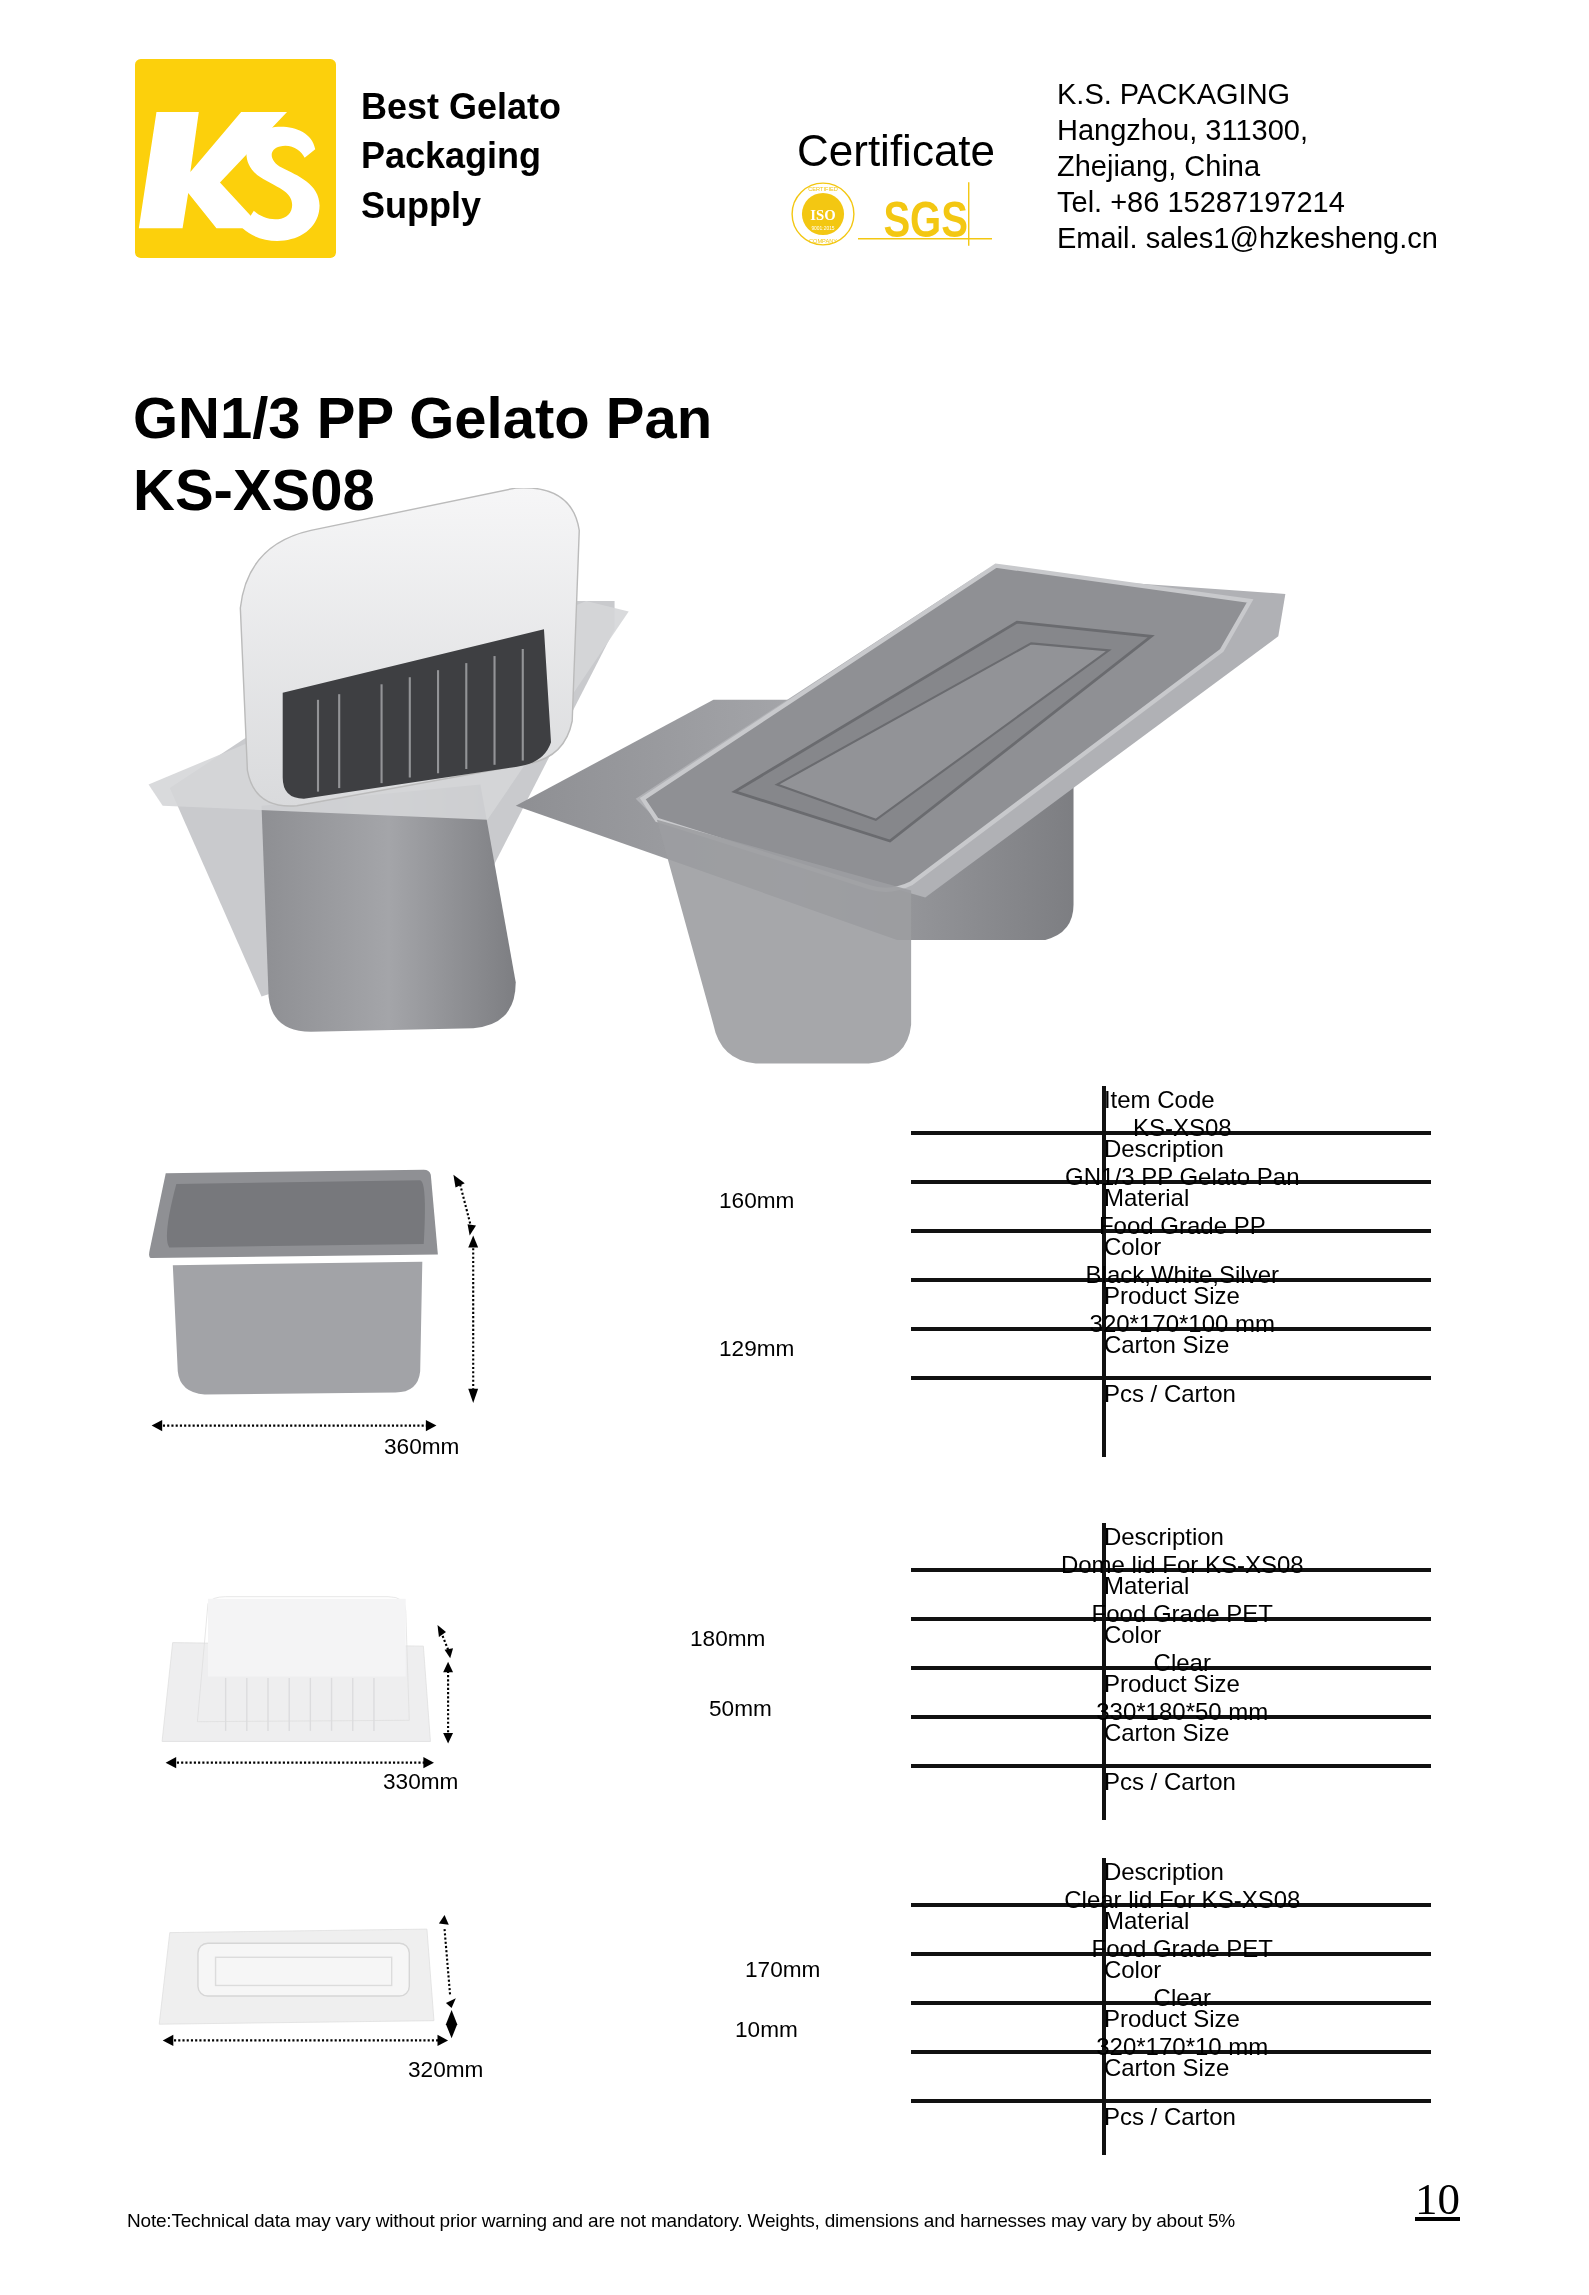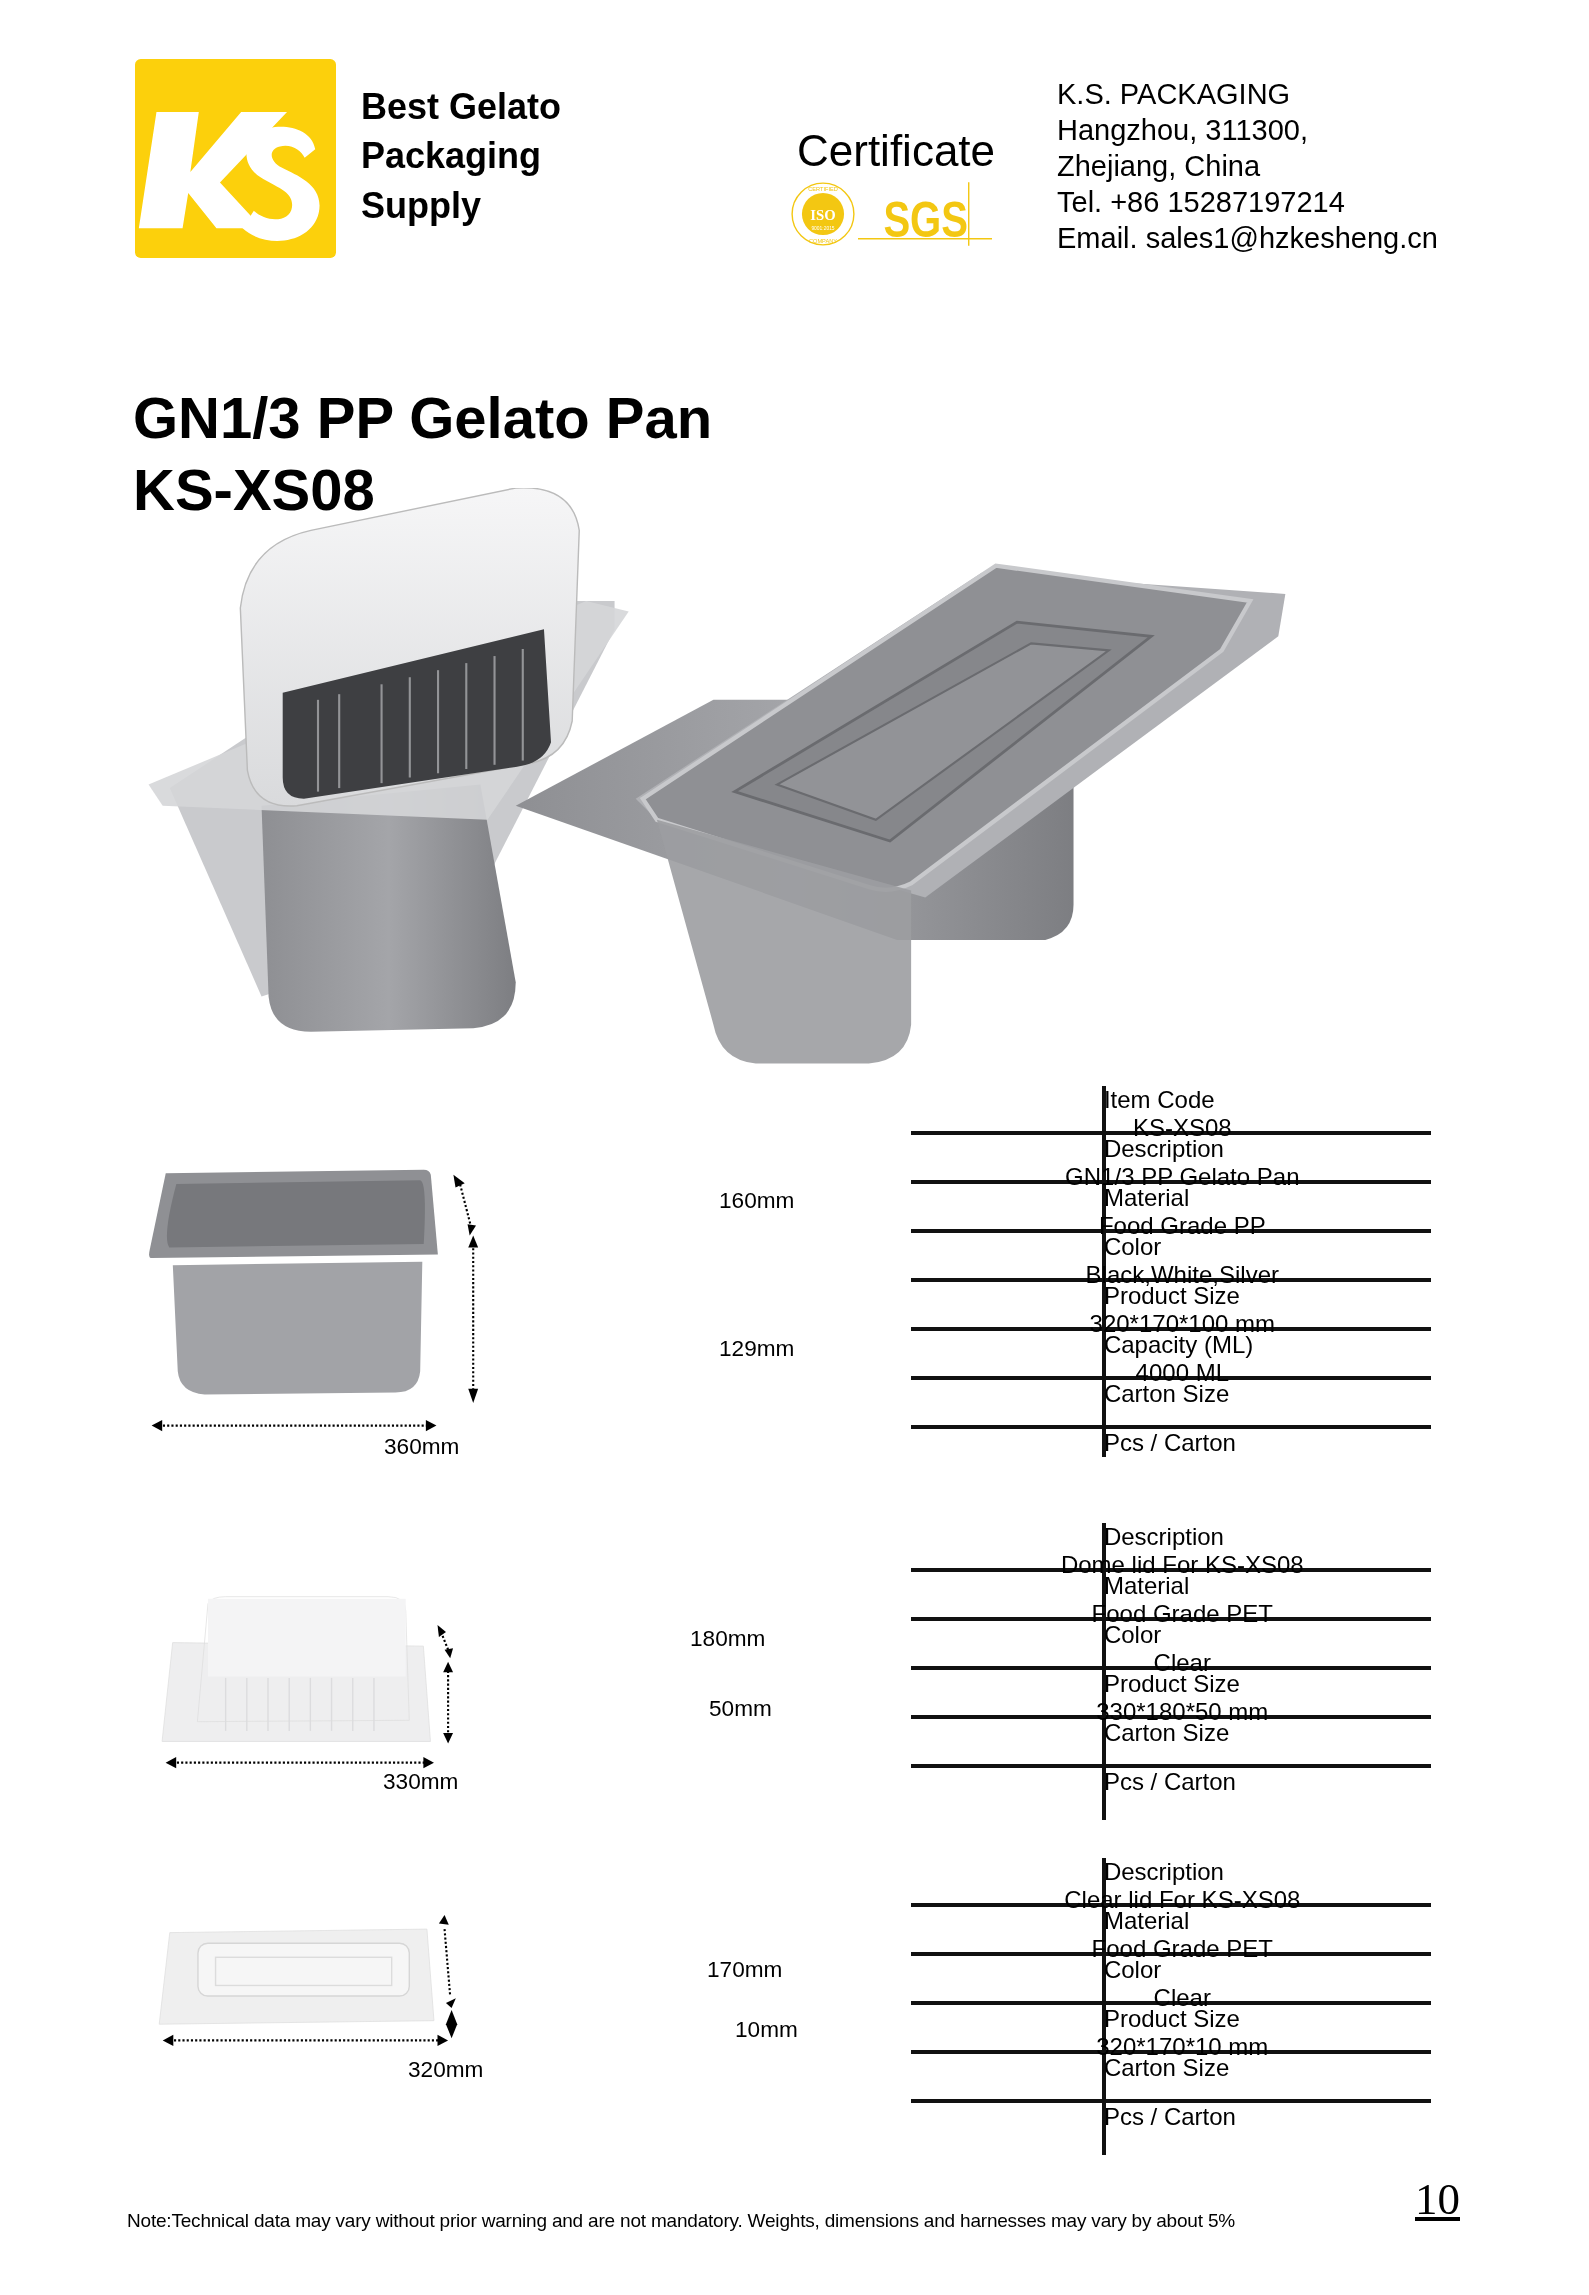--- a/index.html
+++ b/index.html
@@ -178,21 +178,21 @@
     <rect x="85" y="60" width="250" height="40" fill="none" stroke="#dcdcdc" stroke-width="2"></rect>
     <line x1="410" y1="20" x2="418" y2="115" stroke="#000" stroke-width="3" stroke-dasharray="3,3"></line>
     <polygon points="402,12 416,14 410,0" fill="#000"></polygon>
     <polygon points="412,125 426,118 420,132" fill="#000"></polygon>
     <polygon points="420,135 428,155 420,175 412,155" fill="#000"></polygon>
     <line x1="20" y1="178" x2="405" y2="178" stroke="#000" stroke-width="3" stroke-dasharray="3,3"></line>
     <polygon points="10,178 25,170 25,186" fill="#000"></polygon>
     <polygon points="415,178 400,170 400,186" fill="#000"></polygon>
   </svg>
 </div>
-<div class="abs dim" style="left:707px; top:1957px;">170mm</div>
+<div class="abs dim" style="left:745px; top:1957px;">170mm</div>
 <div class="abs dim" style="left:735px; top:2017px;">10mm</div>
 <div class="abs dim" style="left:408px; top:2057px;">320mm</div>
 
 <div class="abs spec" style="top:1086px;">
   <div class="vline" style="height:371px;"></div>
   <div class="row">
       <span class="lbl">Item Code</span>
       <span class="val">KS-XS08</span>
     </div>
   <div class="row">
@@ -205,24 +205,20 @@
     </div>
   <div class="row">
       <span class="lbl">Color</span>
       <span class="val">Black,White,Silver</span>
     </div>
   <div class="row">
       <span class="lbl">Product Size</span>
       <span class="val">320*170*100 mm</span>
     </div>
   <div class="row">
-      <span class="lbl">Capacity (ML)</span>
-      <span class="val">4000 ML</span>
-    </div>
-  <div class="row">
       <span class="lbl">Carton Size</span>
       <span class="val"></span>
     </div>
   <div class="row last">
       <span class="lbl">Pcs / Carton</span>
       <span class="val"></span>
     </div>
 </div>
 
 <div class="abs spec" style="top:1523px;">

